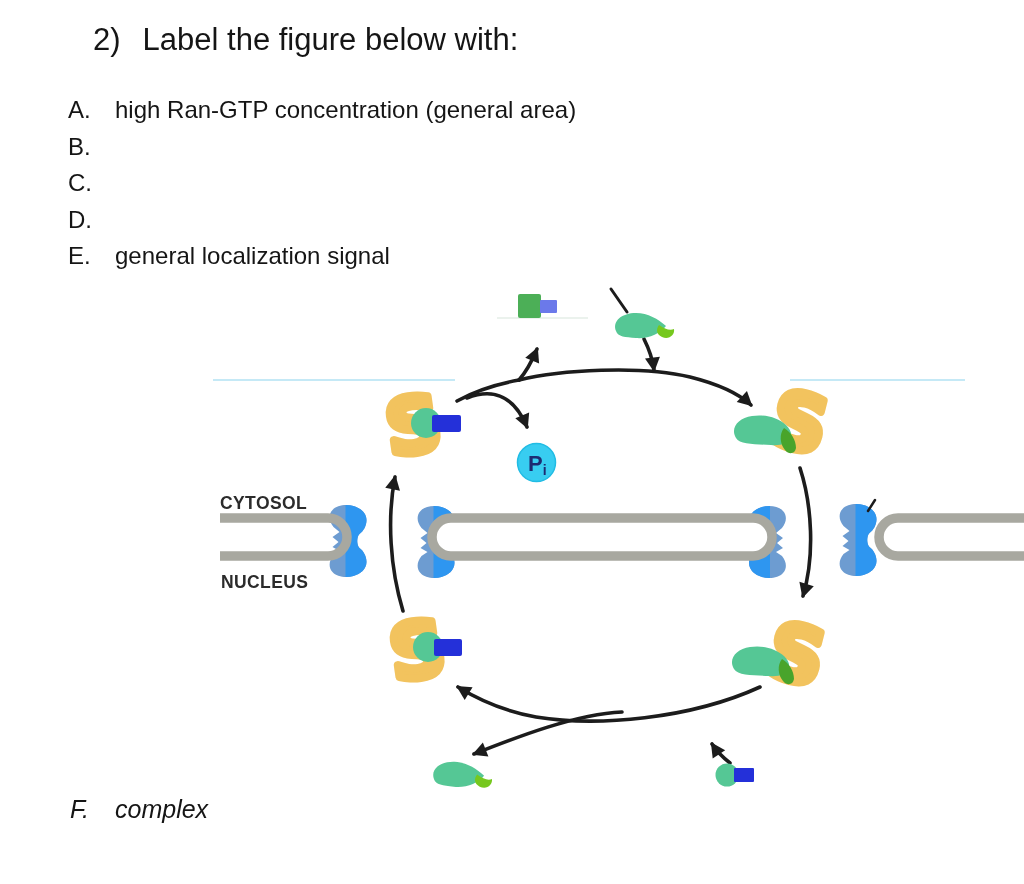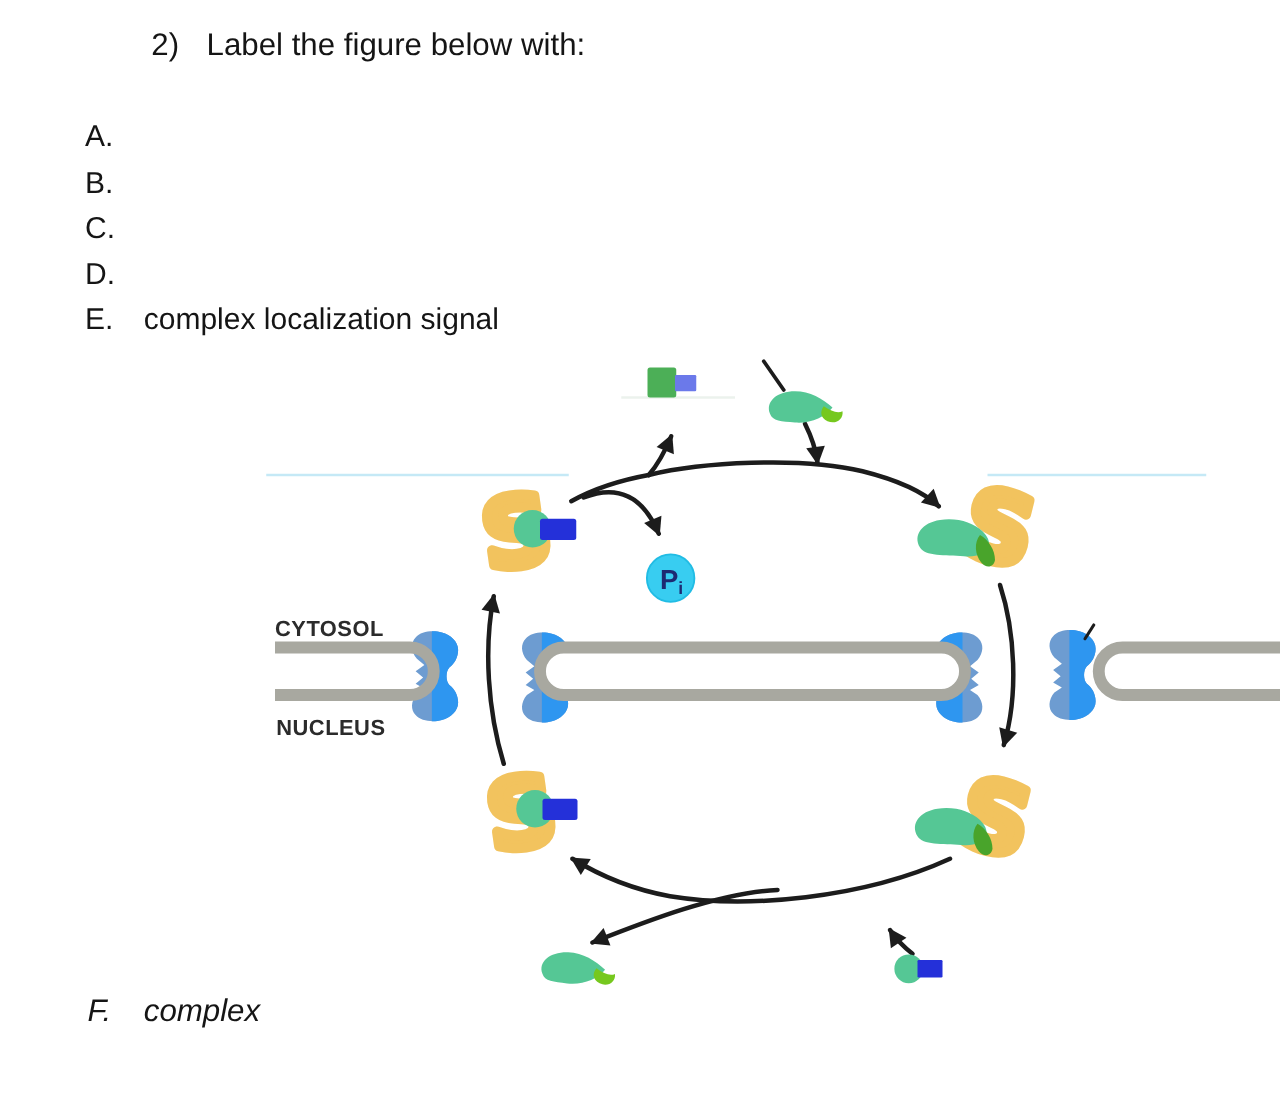--- a/index.html
+++ b/index.html
@@ -1,51 +1,52 @@
 <!DOCTYPE html>
 <html><head>
 <meta charset="utf-8">
 <style>
   html,body{margin:0;padding:0;}
   body{
     width:1024px;height:884px;position:relative;background:#ffffff;
     font-family:"Liberation Sans",sans-serif;color:#151515;overflow:hidden;
   }
-  .question{position:absolute;left:93px;top:22px;font-size:25px;margin-left:28px;}
+  .question{position:absolute;left:93px;top:22px;font-size:31px;}
   .question .qnum{display:inline-block;margin-right:22px;}
   .options{position:absolute;left:68px;top:96px;font-size:24px;}
   .opt{display:flex;height:36.5px;align-items:flex-start;}
   .opt .letter{width:47px;flex:0 0 47px;}
   .footer-opt{position:absolute;left:70px;top:795px;font-size:25px;font-style:italic;display:flex;}
   .footer-opt .letter{width:45px;flex:0 0 45px;}
   svg.fig{position:absolute;left:0;top:0;}
 </style>
 </head>
 <body>
 
 <div class="question">
   <span class="qnum">2)</span><span>Label the figure below with:</span>
 </div>
 
 <div class="options">
   <div class="opt">
     <span class="letter">A.</span>
+    <span>high Ran-GTP concentration (general area)</span>
   </div>
   <div class="opt">
     <span class="letter">B.</span>
   </div>
   <div class="opt">
     <span class="letter">C.</span>
   </div>
   <div class="opt">
     <span class="letter">D.</span>
   </div>
   <div class="opt">
     <span class="letter">E.</span>
-    <span>complex localization signal</span>
+    <span>general localization signal</span>
   </div>
 </div>
 
 <svg class="fig" width="1024" height="884" viewBox="0 0 1024 884">
   <defs>
     <marker id="ah" markerUnits="userSpaceOnUse" markerWidth="20" markerHeight="18" refX="13" refY="8" orient="auto">
       <path d="M0.5 0.5 L15 8 L0.5 15.5 Z" fill="#1C1C1C"></path>
     </marker>
     <clipPath id="poreclip">
         <rect x="-3" y="-40" width="26" height="80"></rect>

